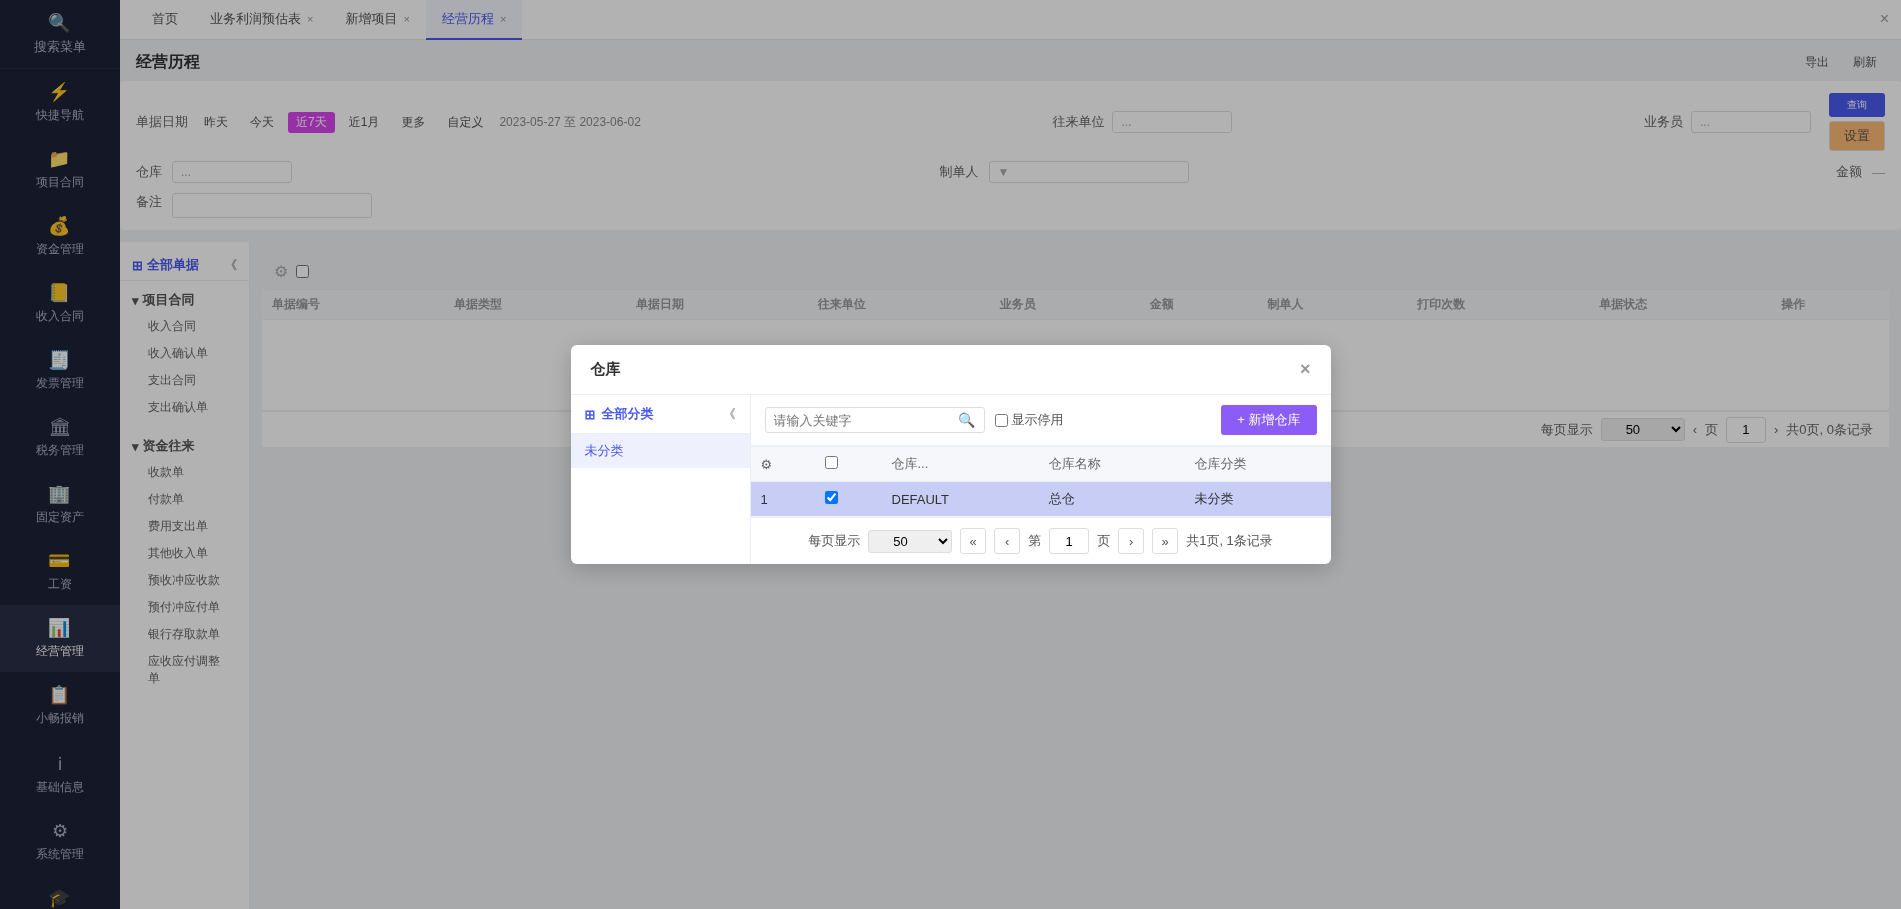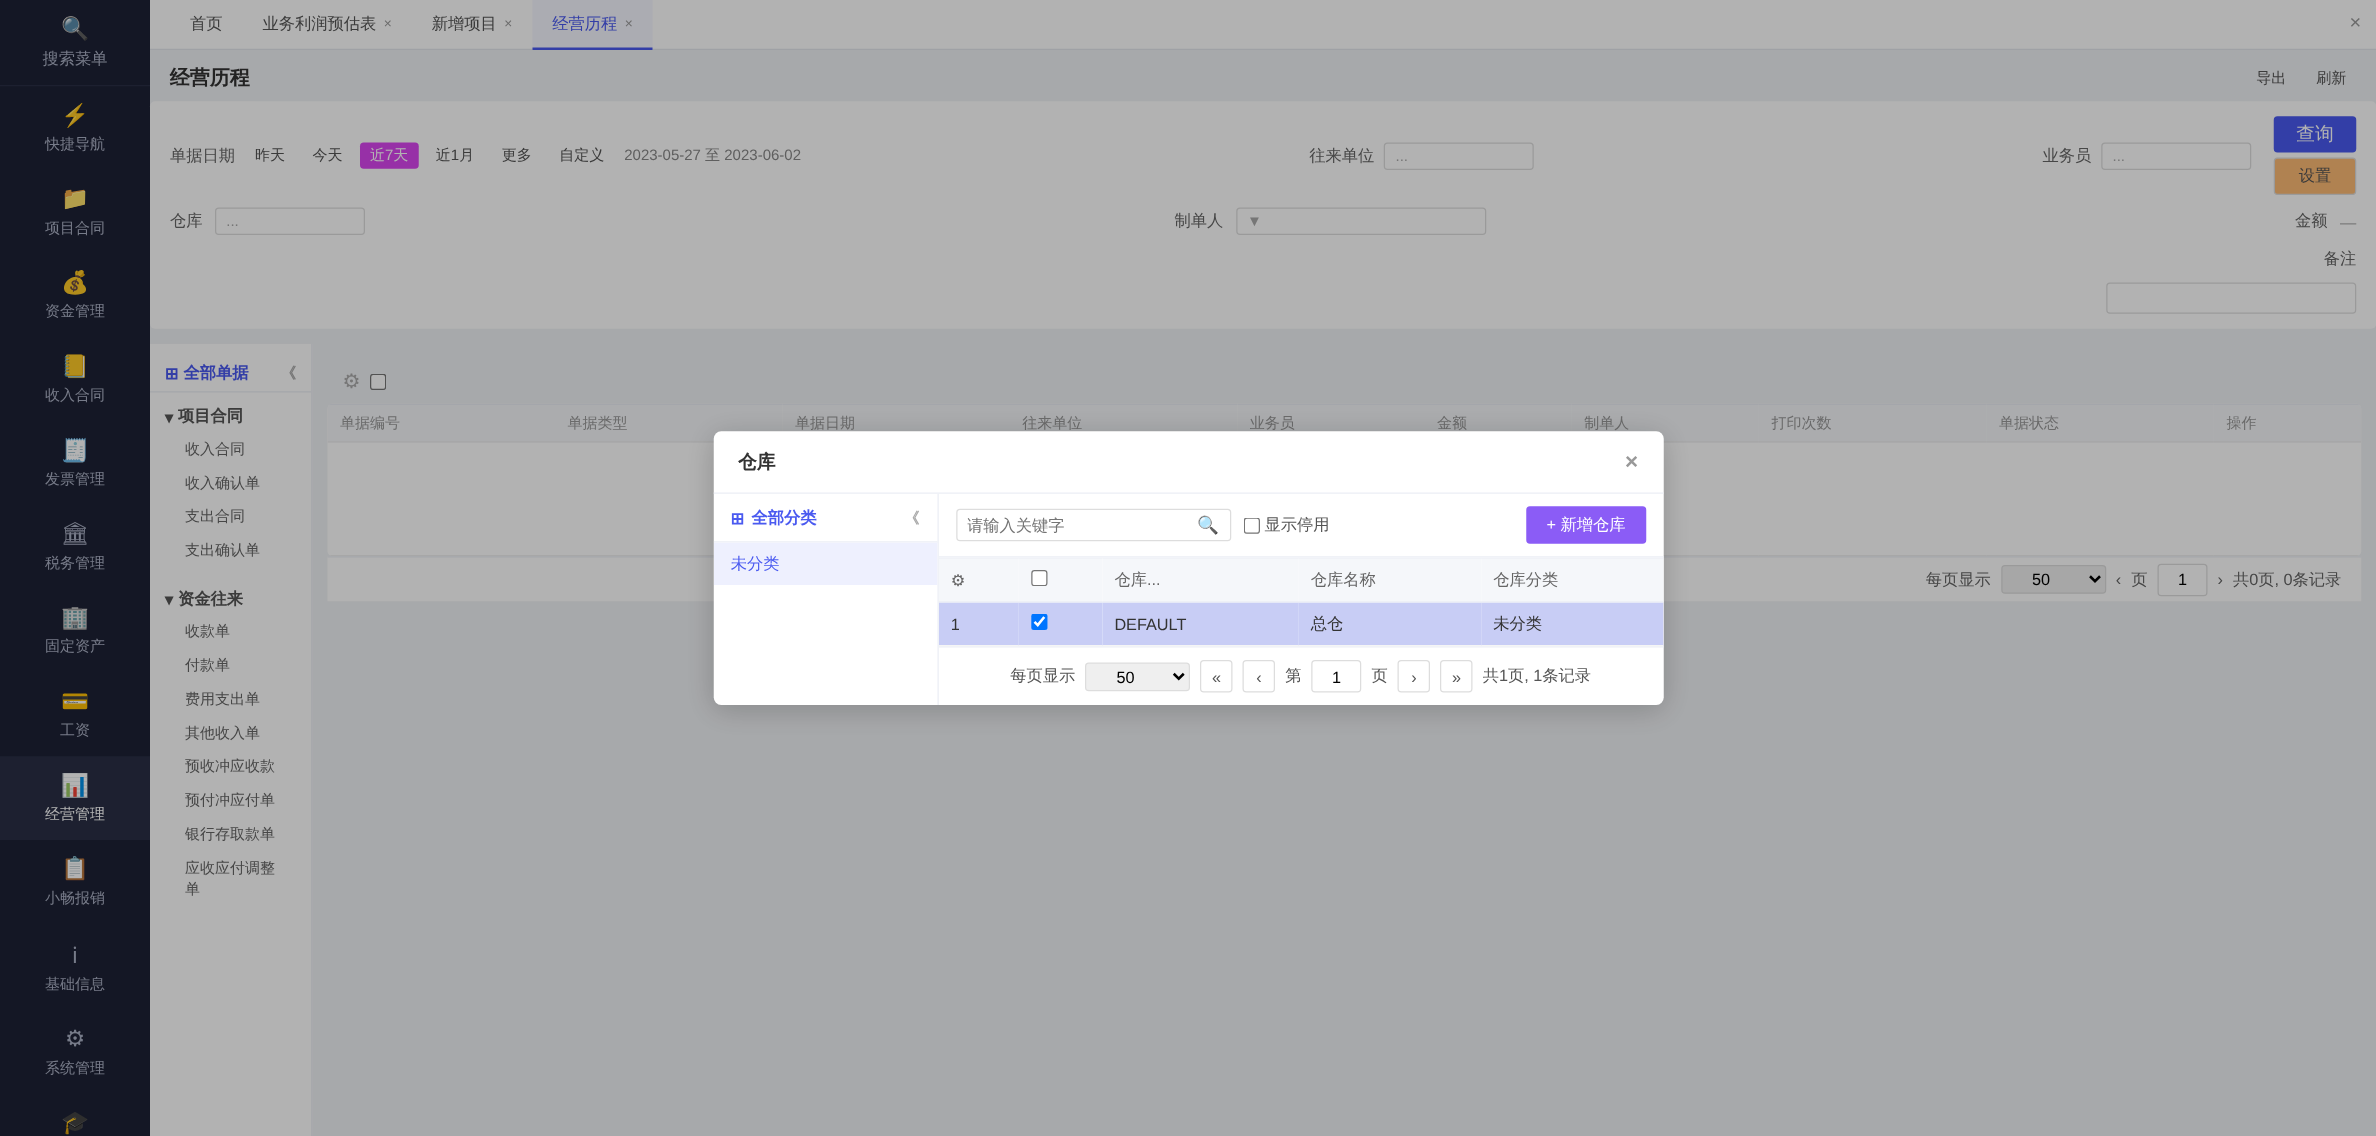--- a/index.html
+++ b/index.html
@@ -144,21 +144,21 @@
       background: #fff;
       min-width: 120px;
       cursor: pointer;
     }
     .btn-query {
       background: #4a5af0;
       color: #fff;
       border: none;
       border-radius: 3px;
       padding: 5px 18px;
-      font-size: 15px;
+      font-size: 10px;
       cursor: pointer;
     }
     .btn-set {
       background: #fdba74;
       color: #555;
       border: 1px solid #ddd;
       border-radius: 3px;
       padding: 5px 12px;
       font-size: 13px;
       cursor: pointer;
@@ -490,21 +490,21 @@
     
     .bg-table {
       width: 100%;
       border-collapse: collapse;
       font-size: 12px;
     }
     .bg-table th {
       background: #f5f7fa;
       padding: 6px 10px;
       color: #999;
-      font-weight: normal;
+      font-weight: bold;
       border-bottom: 1px solid #eee;
       white-space: nowrap;
       font-size: 12px;
     }
     .bg-table td { padding: 6px 10px; color: #ccc; font-size: 12px; }
   </style>
 </head>
 <body>
 
 <div class="sidebar">
@@ -624,21 +624,21 @@
       <span class="filter-select" style="cursor:pointer;color:#aaa;">...</span>
       <span style="flex:0.5"></span>
       <span class="filter-label">制单人</span>
       <span class="filter-select" style="cursor:pointer;min-width:200px;">
         <span style="color:#aaa;">▼</span>
       </span>
       <span style="flex:0.5"></span>
       <span class="filter-label">金额</span>
       <span style="color:#aaa;">—</span>
     </div>
-    <div style="display:flex;align-items:flex-end;gap:10px;width:100%;flex-direction:column;">
+    <div style="display:flex;align-items:flex-start;gap:10px;width:100%;">
       <span class="filter-label">备注</span>
       <input style="border: 1px solid rgb(221, 221, 221); border-radius: 3px; padding: 4px 8px; font-size: 13px; min-width: 200px;" placeholder="">
     </div>
   </div>
 
   <div class="content-wrapper">
 
     <div class="left-nav">
       <div class="left-nav-header">
         <span style="display:flex;align-items:center;gap:4px;">

